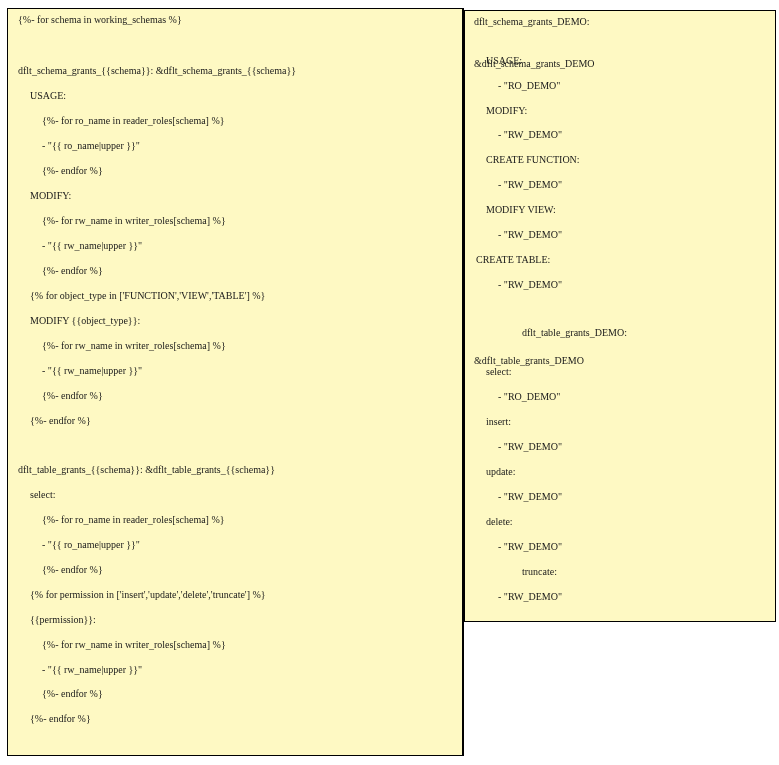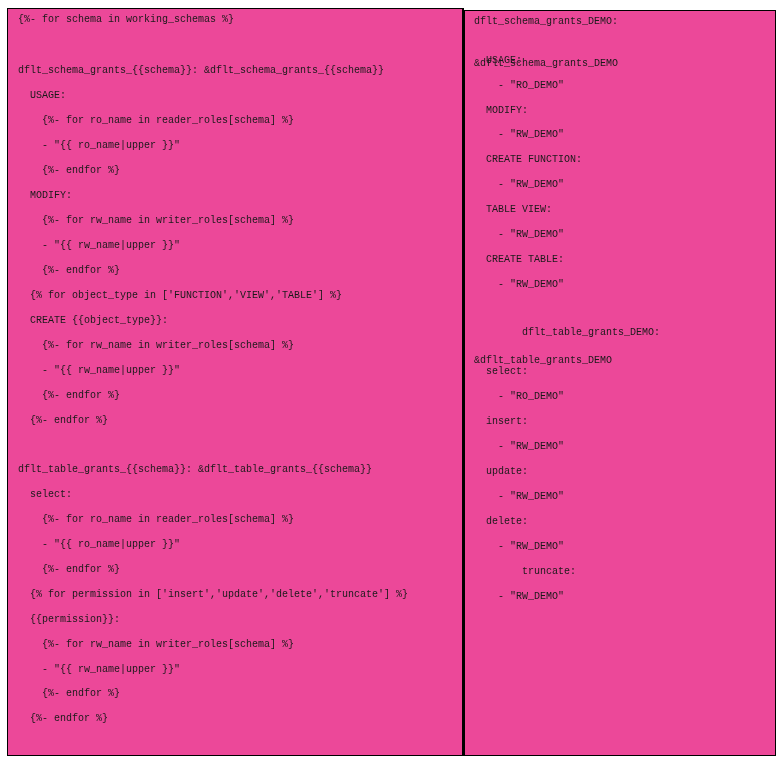--- a/index.html
+++ b/index.html
@@ -12,35 +12,36 @@
     height: 765px;
     position: relative;
     overflow: hidden;
     font-family: "Liberation Mono", "DejaVu Sans Mono", monospace;
     font-size: 10px;
     color: #1a1a1a;
   }
   .panel {
     position: absolute;
     box-sizing: border-box;
-    background: #ec4899;
+    background: #fef9c3;
+    font-family: Liberation Serif, serif;
   }
   .panel-left {
     left: 7px;
     top: 8px;
     width: 457px;
     height: 748px;
     border: 1px solid #000;
     border-right: 2px solid #000;
   }
   .panel-right {
     left: 463px;
     top: 10px;
     width: 313px;
-    height: 746px;
+    height: 612px;
     border: 1px solid #000;
     border-left: 2px solid #000;
   }
   .line {
     position: absolute;
     white-space: pre;
     line-height: 12px;
     height: 12px;
   }
 </style>
@@ -52,21 +53,21 @@
     <div class="line" style="top: 56px; left: 10px;">dflt_schema_grants_{{schema}}: &amp;dflt_schema_grants_{{schema}}</div>
     <div class="line" style="top: 81px; left: 22px;">USAGE:</div>
     <div class="line" style="top: 106px; left: 34px;">{%- for ro_name in reader_roles[schema] %}</div>
     <div class="line" style="top: 131px; left: 34px;">- "{{ ro_name|upper }}"</div>
     <div class="line" style="top: 156px; left: 34px;">{%- endfor %}</div>
     <div class="line" style="top: 181px; left: 22px;">MODIFY:</div>
     <div class="line" style="top: 206px; left: 34px;">{%- for rw_name in writer_roles[schema] %}</div>
     <div class="line" style="top: 231px; left: 34px;">- "{{ rw_name|upper }}"</div>
     <div class="line" style="top: 256px; left: 34px;">{%- endfor %}</div>
     <div class="line" style="top: 281px; left: 22px;">{% for object_type in ['FUNCTION','VIEW','TABLE'] %}</div>
-    <div class="line" style="top: 306px; left: 22px;">CREATE {{object_type}}:</div>
+    <div class="line" style="top: 306px; left: 22px;">MODIFY {{object_type}}:</div>
     <div class="line" style="top: 331px; left: 34px;">{%- for rw_name in writer_roles[schema] %}</div>
     <div class="line" style="top: 356px; left: 34px;">- "{{ rw_name|upper }}"</div>
     <div class="line" style="top: 381px; left: 34px;">{%- endfor %}</div>
     <div class="line" style="top: 406px; left: 22px;">{%- endfor %}</div>
     <div class="line" style="top: 455px; left: 10px;">dflt_table_grants_{{schema}}: &amp;dflt_table_grants_{{schema}}</div>
     <div class="line" style="top: 480px; left: 22px;">select:</div>
     <div class="line" style="top: 505px; left: 34px;">{%- for ro_name in reader_roles[schema] %}</div>
     <div class="line" style="top: 530px; left: 34px;">- "{{ ro_name|upper }}"</div>
     <div class="line" style="top: 555px; left: 34px;">{%- endfor %}</div>
     <div class="line" style="top: 580px; left: 22px;">{% for permission in ['insert','update','delete','truncate'] %}</div>
@@ -78,23 +79,23 @@
   </div>
 <div class="panel panel-right" id="panel-right">
     <div class="line" style="top: 5px; left: 9px;">dflt_schema_grants_DEMO:</div>
     <div class="line" style="top: 19px; left: 9px; margin-top: 28px;">&amp;dflt_schema_grants_DEMO</div>
     <div class="line" style="top: 44px; left: 21px;">USAGE:</div>
     <div class="line" style="top: 69px; left: 33px;">- "RO_DEMO"</div>
     <div class="line" style="top: 94px; left: 21px;">MODIFY:</div>
     <div class="line" style="top: 118px; left: 33px;">- "RW_DEMO"</div>
     <div class="line" style="top: 143px; left: 21px; text-align: right;">CREATE FUNCTION:</div>
     <div class="line" style="top: 168px; left: 33px;">- "RW_DEMO"</div>
-    <div class="line" style="top: 193px; left: 21px;">TABLE VIEW:</div>
+    <div class="line" style="top: 193px; left: 21px;">MODIFY VIEW:</div>
     <div class="line" style="top: 218px; left: 33px;">- "RW_DEMO"</div>
-    <div class="line" style="top: 243px; left: 21px;">CREATE TABLE:</div>
+    <div class="line" style="top: 243px; left: 11px;">CREATE TABLE:</div>
     <div class="line" style="top: 268px; left: 33px;">- "RW_DEMO"</div>
     <div class="line" style="top: 316px; left: 9px; margin-left: 48px;">dflt_table_grants_DEMO:</div>
     <div class="line" style="top: 344px; left: 9px;">&amp;dflt_table_grants_DEMO</div>
     <div class="line" style="top: 355px; left: 21px;">select:</div>
     <div class="line" style="top: 380px; left: 33px;">- "RO_DEMO"</div>
     <div class="line" style="top: 405px; left: 21px;">insert:</div>
     <div class="line" style="top: 430px; left: 33px;">- "RW_DEMO"</div>
     <div class="line" style="top: 455px; left: 21px; text-align: center;">update:</div>
     <div class="line" style="top: 480px; left: 33px;">- "RW_DEMO"</div>
     <div class="line" style="top: 505px; left: 21px;">delete:</div>

